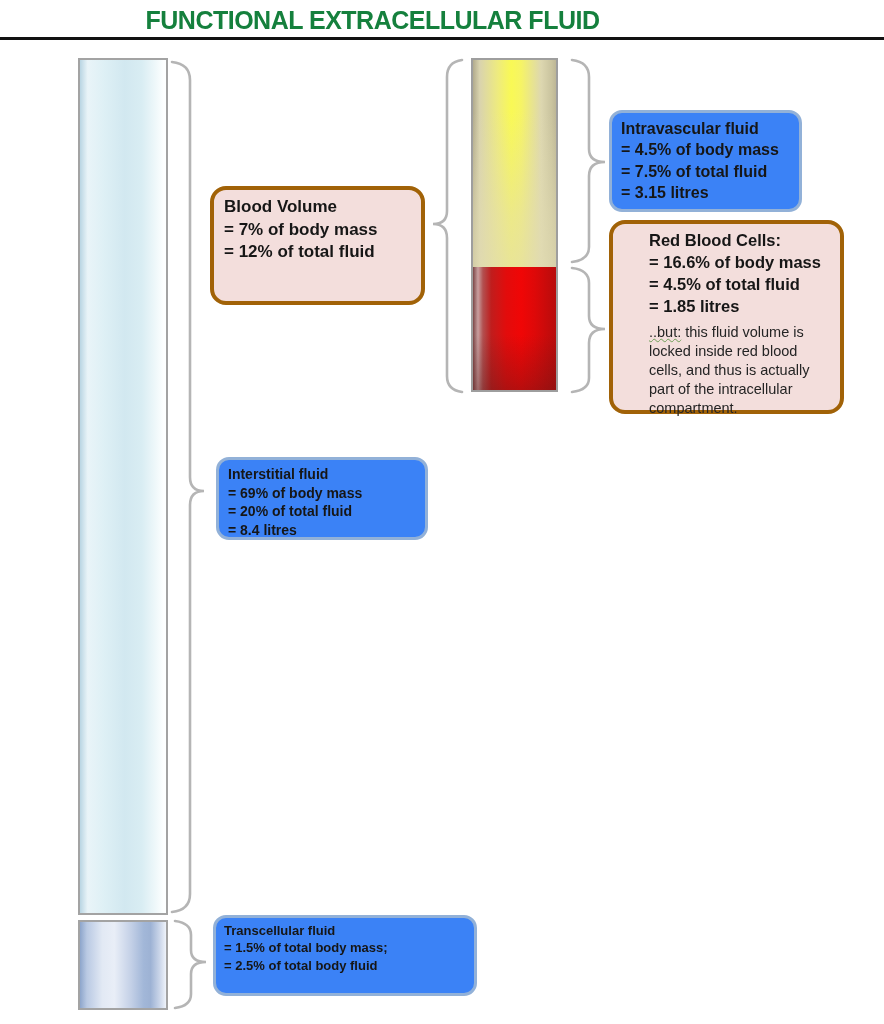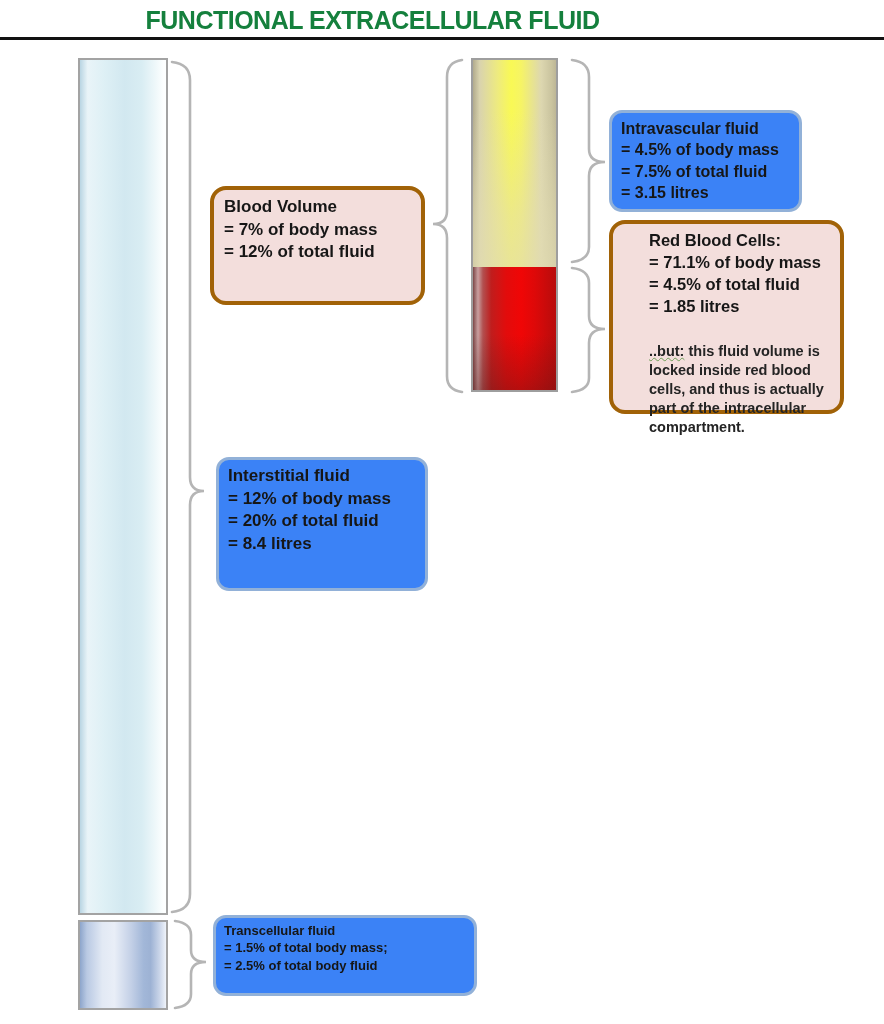--- a/index.html
+++ b/index.html
@@ -43,23 +43,23 @@
   
   .box{
     position:absolute;box-sizing:border-box;color:#161616;
     font-size:16.5px;font-weight:bold;line-height:1.33;
   }
   .box-blue{background:#3b82f6;border:3px solid #92b1d8;border-radius:13px;padding:5px 9px;}
   .box-red{background:#f3dedc;border:4px solid #a16207;border-radius:16px;padding:6px 10px;}
   .box-blood-volume{left:210px;top:186px;width:215px;height:119px;font-size:17px;}
   .box-intravascular{left:609px;top:110px;width:193px;height:102px;font-size:16px;}
   .box-rbc{left:609px;top:220px;width:235px;height:194px;font-size:16.5px;padding-left:36px;}
-  .box-interstitial{left:216px;top:457px;width:212px;height:134px;font-size:17px;}
+  .box-interstitial{left:216px;top:457px;width:212px;height:83px;font-size:14px;}
   .box-transcellular{left:213px;top:915px;width:264px;height:81px;padding:4px 8px;font-size:13px;}
-  .note{font-weight:bold;font-size:14.5px;line-height:1.32;margin-top:24px;color:#242424;}
+  .note{font-weight:normal;font-size:14.5px;line-height:1.32;margin-top:5px;color:#242424;}
   .wavy{text-decoration:underline wavy #6f9f58;text-decoration-thickness:1px;}
 </style>
 </head>
 <body>
 
 <div class="canvas">
 
   <div class="page-title">FUNCTIONAL EXTRACELLULAR FLUID</div>
   <div class="title-rule"></div>
 
@@ -86,29 +86,29 @@
 
   <div class="box box-blue box-intravascular">
     <div>Intravascular fluid</div>
     <div>= 4.5% of body mass</div>
     <div>= 7.5% of total fluid</div>
     <div>= 3.15 litres</div>
   </div>
 
   <div class="box box-red box-rbc">
     <div>Red Blood Cells:</div>
-    <div>= 71.1% of body mass</div>
+    <div>= 16.6% of body mass</div>
     <div>= 4.5% of total fluid</div>
     <div>= 1.85 litres</div>
     <div class="note"><span class="wavy">..but:</span><span> this fluid volume is locked inside red blood cells, and thus is actually part of the intracellular compartment.</span></div>
   </div>
 
   <div class="box box-blue box-interstitial">
     <div>Interstitial fluid</div>
-    <div>= 12% of body mass</div>
+    <div>= 69% of body mass</div>
     <div>= 20% of total fluid</div>
     <div>= 8.4 litres</div>
   </div>
 
   <div class="box box-blue box-transcellular">
     <div>Transcellular fluid</div>
     <div>= 1.5% of total body mass;</div>
     <div>= 2.5% of total body fluid</div>
   </div>
 

